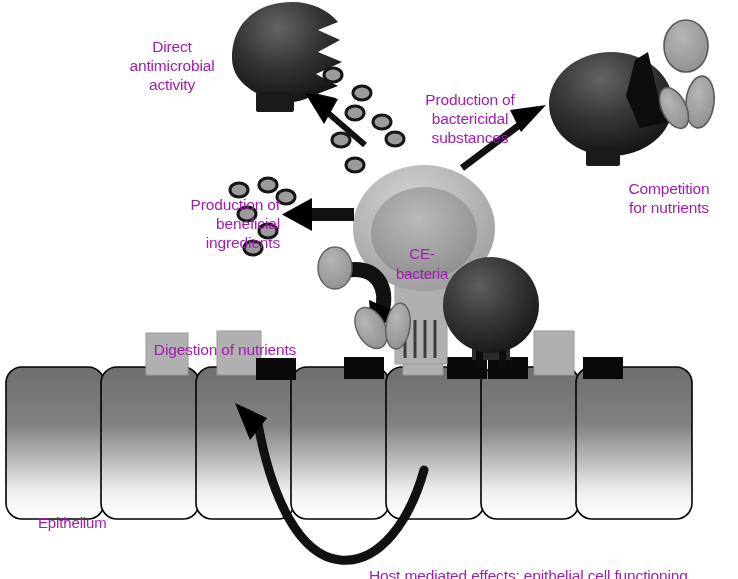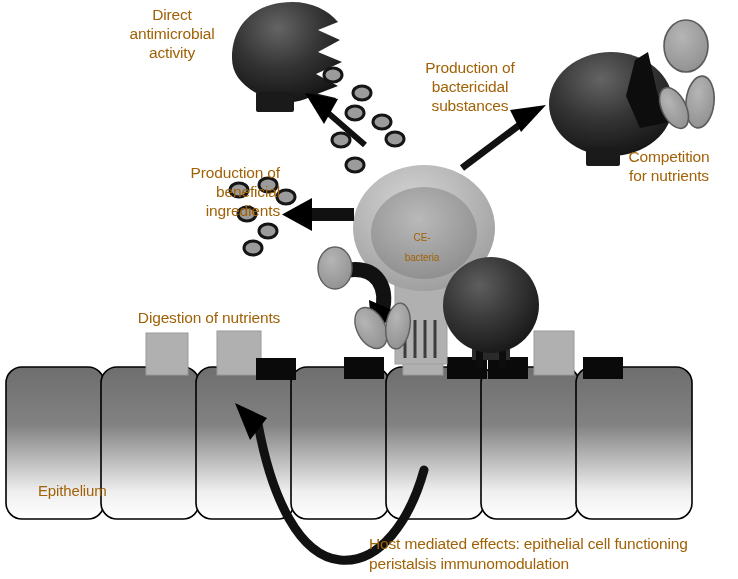--- a/index.html
+++ b/index.html
@@ -17,39 +17,40 @@
   }
   #figure svg{
     position:absolute;
     left:0; top:0;
     width:738px;
     height:579px;
     display:block;
   }
   .lbl{
     position:absolute;
-    color:#a16207;
+    color:#a21caf;
     font-family:"Liberation Sans", sans-serif;
     font-size:15.5px;
     line-height:19px;
     letter-spacing:-0.15px;
     white-space:pre;
+    margin-top:32px;
   }
   .lbl.ctr{text-align:center;}
   .lbl.lft{text-align:left;}
   .lbl.rgt{text-align:right;}
 
   #lbl-direct-antimicrobial{ left:92px;  top:5px;   width:160px; }
   #lbl-bactericidal       { left:384px;  top:58px;  width:172px; }
   #lbl-competition-nutr   { left:604px;  top:147px; width:130px; }
   #lbl-beneficial         { left:128px;  top:163px; width:152px; }
-  #lbl-ce-bacteria        { left:368px;  top:228px; width:108px;
-                            font-size:10px; line-height:20px; }
+  #lbl-ce-bacteria        { left:368px;  top:212px; width:108px;
+                            font-size:15px; line-height:20px; }
   #lbl-competition-space  { left:558px;  top:283px; width:176px; }
-  #lbl-digestion          { left:116px;  top:308px; width:186px; }
+  #lbl-digestion          { left:132px;  top:308px; width:186px; }
   #lbl-epithelium         { left:38px;   top:481px; width:110px;
                             font-size:15px; }
   #lbl-host-mediated      { left:369px;  top:534px; width:366px;
                             line-height:20px; }
 </style>
 </head>
 <body>
 
 <div id="figure">
 

